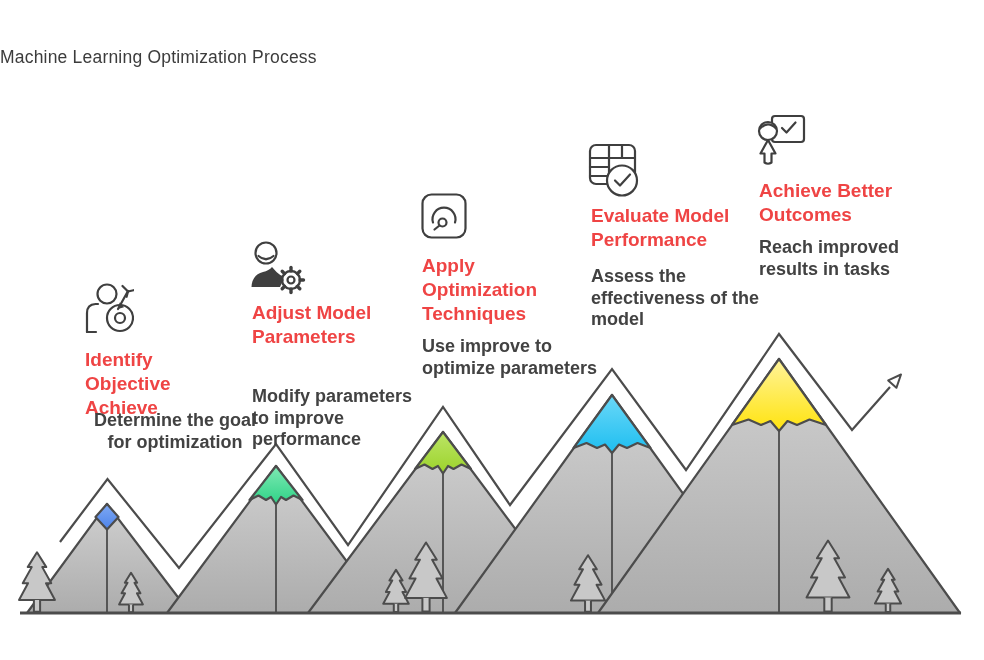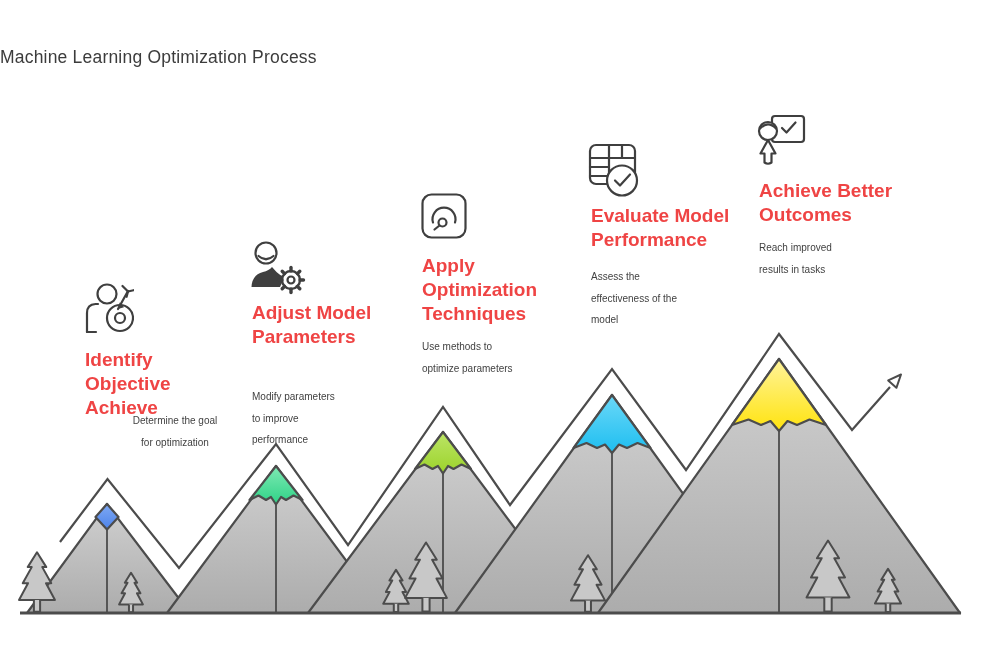--- a/index.html
+++ b/index.html
@@ -12,21 +12,21 @@
     position:absolute;top:47px;left:0;width:984px;text-align:left;
     font-size:17.5px;font-weight:500;color:#3C3C3C;letter-spacing:.2px;
   }
   .scene{position:absolute;left:0;top:0;}
   .icon{position:absolute;}
   .step-title{
     position:absolute;font-size:19px;font-weight:700;color:#ef4444;
     line-height:24px;white-space:pre-line;width:180px;
   }
   .step-desc{
-    position:absolute;font-size:10px;font-weight:400;color:#424242;
+    position:absolute;font-size:18px;font-weight:700;color:#424242;
     line-height:21.5px;white-space:pre-line;width:180px;
   }
   
   #icon1{left:84px;top:282px;}  #title1{left:85px;top:348px;}  #desc1{left:85px;top:410px;text-align:center;}
   #icon2{left:249px;top:240px;} #title2{left:252px;top:301px;} #desc2{left:252px;top:362px;margin-top:24px;}
   #icon3{left:420px;top:192px;} #title3{left:422px;top:254px;} #desc3{left:422px;top:336px;}
   #icon4{left:588px;top:142px;} #title4{left:591px;top:204px;} #desc4{left:591px;top:266px;}
   #icon5{left:757px;top:112px;} #title5{left:759px;top:179px;} #desc5{left:759px;top:237px;}
   .ic{stroke:#3F3F3F;stroke-width:2.2;fill:none;stroke-linecap:round;stroke-linejoin:round;}
   .icf{fill:#3F3F3F;stroke:none;}
@@ -155,21 +155,21 @@
 
 <svg id="icon3" class="icon" width="48" height="48" viewBox="0 0 48 48">
   <rect class="ic" x="2.5" y="2.5" width="43" height="43" rx="9"></rect>
   <path class="ic" d="M13 30.5 A11.5 11.5 0 1 1 35 30.5"></path>
   <circle class="ic" cx="22.5" cy="30.5" r="4"></circle>
   <path class="ic" d="M19.5 33.5 L14.5 37.5"></path>
 </svg>
 <div id="title3" class="step-title">Apply
 Optimization
 Techniques</div>
-<div id="desc3" class="step-desc">Use methods to
+<div id="desc3" class="step-desc">Use improve to
 optimize parameters</div>
 
 <svg id="icon4" class="icon" width="52" height="56" viewBox="0 0 52 56">
   <rect class="ic" x="2" y="3" width="45" height="39" rx="6"></rect>
   <path class="ic" d="M2 16 L47 16"></path>
   <path class="ic" d="M21 3 L21 42"></path>
   <path class="ic" d="M34 3 L34 16"></path>
   <path class="ic" d="M2 25 L21 25"></path>
   <path class="ic" d="M2 34 L21 34"></path>
   <circle class="icw" cx="34" cy="38.5" r="15" stroke="#3F3F3F" stroke-width="2.2"></circle>

